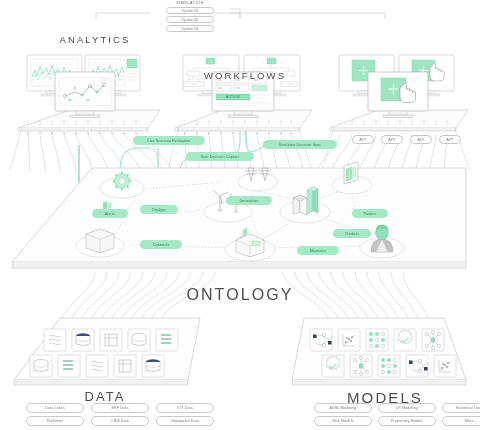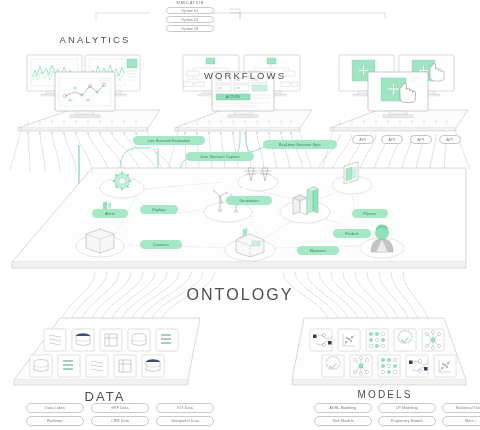--- a/index.html
+++ b/index.html
@@ -674,21 +674,21 @@
   <div class="sim-t">SIMULATION</div>
 </div>
 <div class="pill" style="left:166px;top:7px;width:48px;height:7px;">Option 01</div>
 <div class="pill" style="left:166px;top:16px;width:48px;height:7px;">Option 02</div>
 <div class="pill" style="left:166px;top:25px;width:48px;height:7px;">Option 03</div>
 
 <div class="sect-title" style="left:30px;top:34px;width:130px;">ANALYTICS</div>
 <div class="sect-title" style="left:180px;top:34px;width:130px;margin-top:36px;">WORKFLOWS</div>
 <div class="sect-title" style="left:170px;top:286px;width:140px;font-size:16px;">ONTOLOGY</div>
 <div class="sect-title" style="left:40px;top:389px;width:130px;font-size:13px;">DATA</div>
-<div class="sect-title" style="left:320px;top:389px;width:130px;font-size:10px;">MODELS</div>
+<div class="sect-title" style="left:320px;top:389px;width:130px;font-size:15px;">MODELS</div>
 
 <div style="position:absolute;left:216px;top:94px;width:34px;height:6px;display:flex;align-items:center;justify-content:center;font-size:3.2px;color:#35755a;letter-spacing:.3px;">ACTION</div>
 
 <div class="gpill" style="left:133px;top:136px;width:72px;height:9px;">Live Scenario Evaluation</div>
 <div class="gpill" style="left:186px;top:152px;width:68px;height:9px;">User Decision Capture</div>
 <div class="gpill" style="left:263px;top:140px;width:74px;height:9px;">Real-time Decision Sync</div>
 
 <div class="apill" style="left:352px;top:135px;width:22px;height:9px;">API</div>
 <div class="apill" style="left:381px;top:135px;width:22px;height:9px;">API</div>
 <div class="apill" style="left:410px;top:135px;width:22px;height:9px;">API</div>

